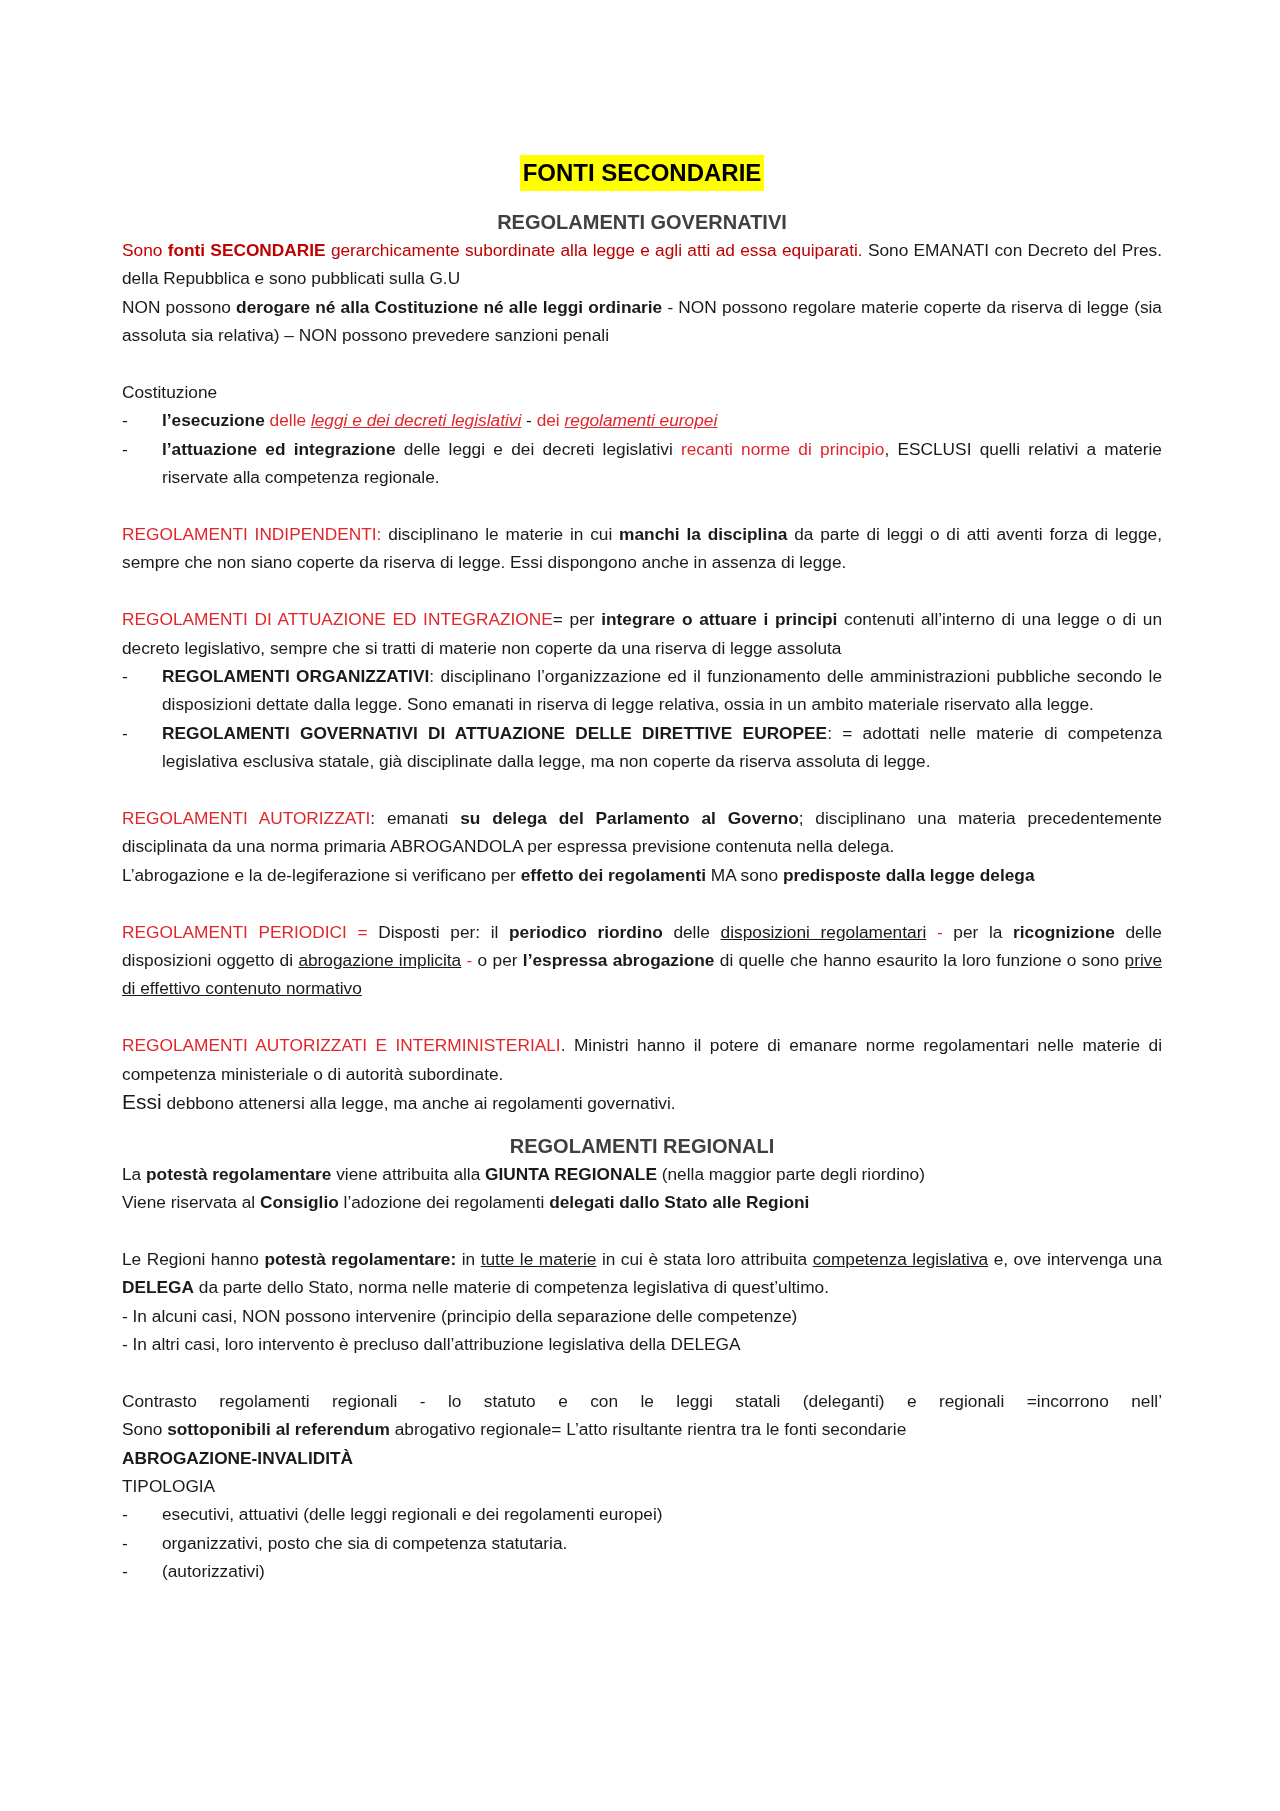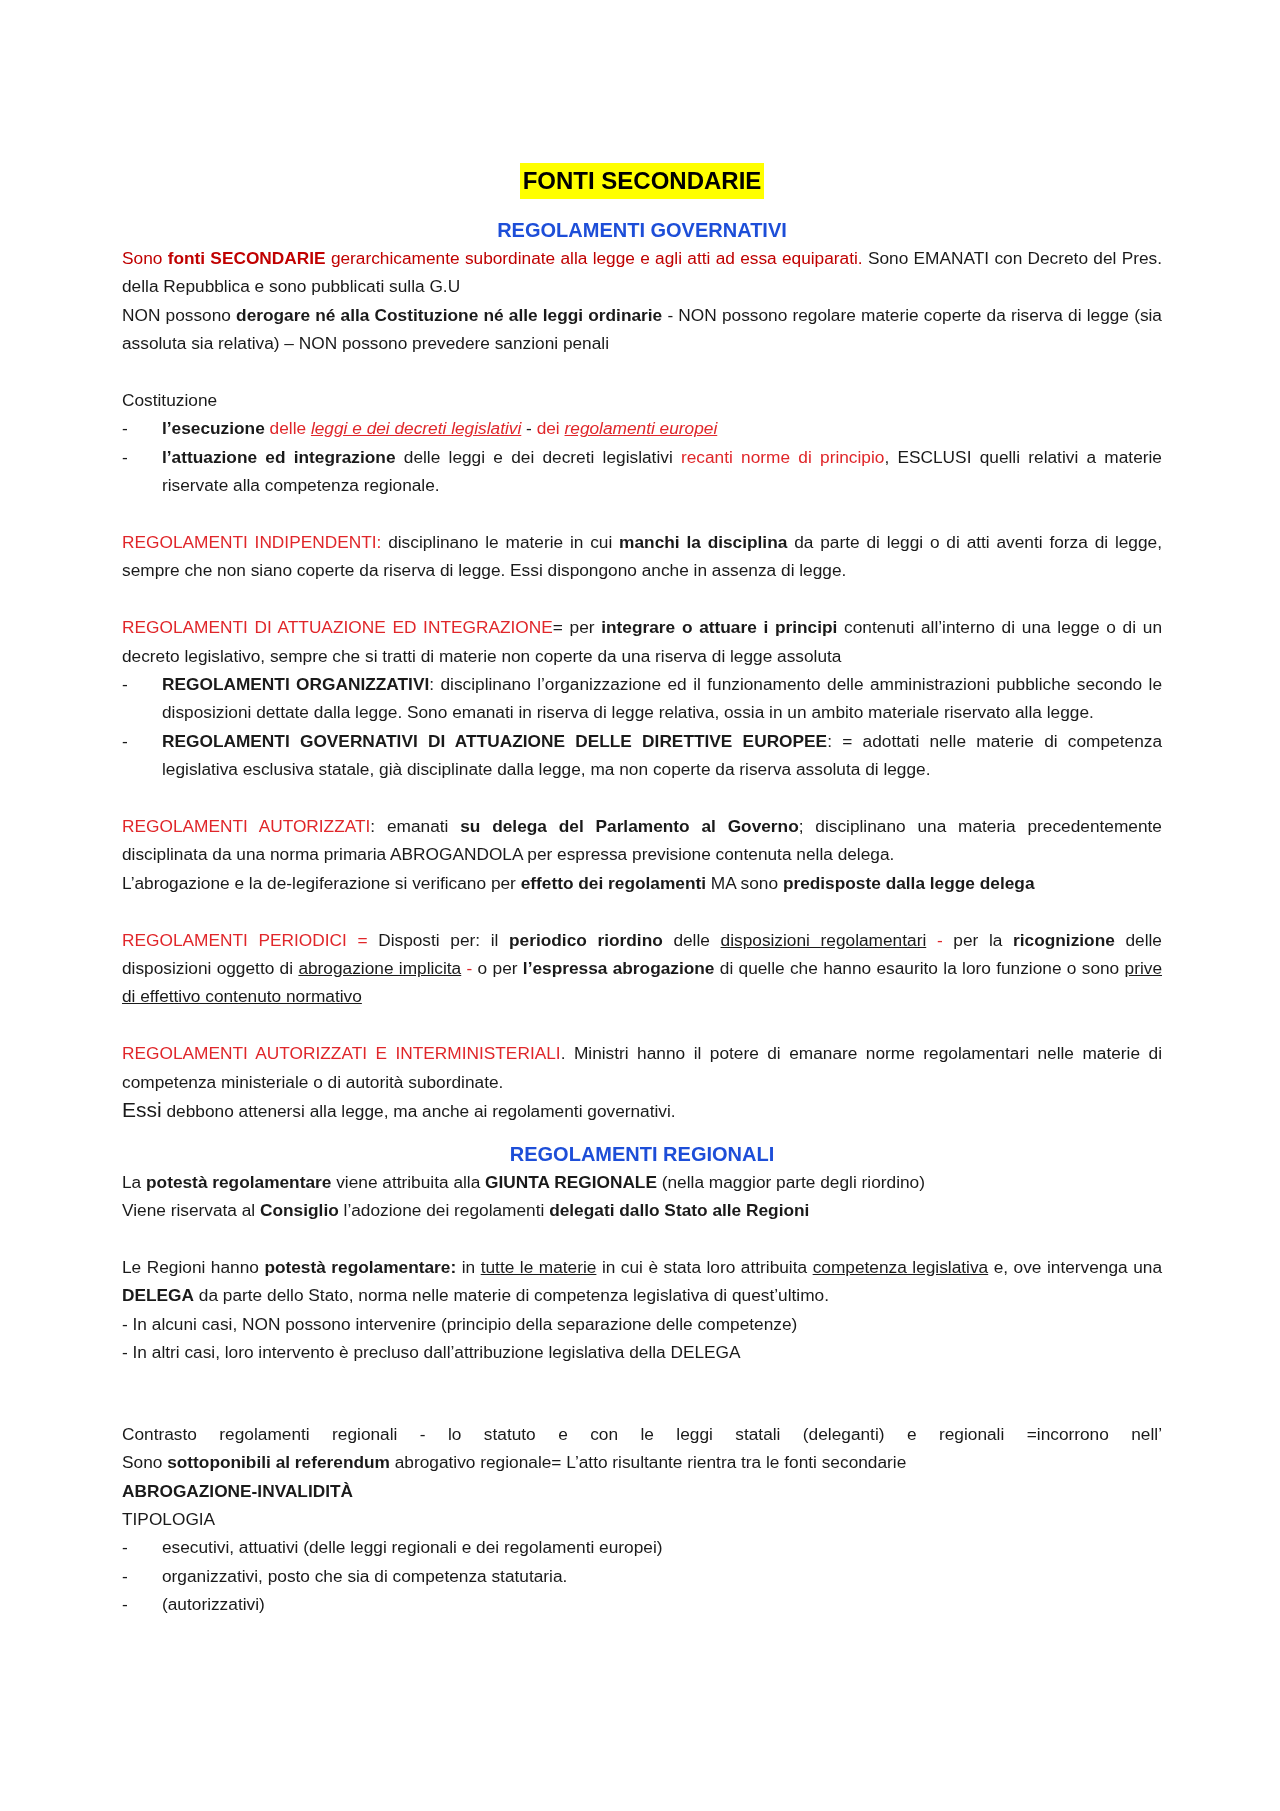--- a/index.html
+++ b/index.html
@@ -1,37 +1,37 @@
 <!DOCTYPE html>
 <html><head>
 <meta charset="utf-8">
 <style>
   html, body { margin: 0; padding: 0; background: #ffffff; }
   body { width: 1280px; height: 1811px; position: relative; overflow: hidden; }
   .page {
-    position: absolute; left: 122px; top: 158px; width: 1040px;
+    position: absolute; left: 122px; top: 150px; width: 1040px;
     font-family: "Liberation Sans", "DejaVu Sans", sans-serif;
     font-size: 17.3px; line-height: 28.4px; color: #1a1a1a;
   }
   .title-wrap { text-align: center; height: 40px; margin-top: 5px; margin-bottom: 13px; }
   .title {
     display: inline-block; background: #ffff00; font-weight: bold;
     font-size: 24px; line-height: 36px; padding: 0 3px; color: #000;
   }
-  .h2 { text-align: center; color: #1d4ed8; font-weight: bold; font-size: 20px; line-height: 28px; }
+  .h2 { text-align: center; color: #404040; font-weight: bold; font-size: 20px; line-height: 28px; }
   p { margin: 0; text-align: justify; }
   .gap { height: 28.4px; }
   .red { color: #c00000; }
   .rred { color: #e0262a; }
   b { font-weight: bold; }
   u { text-decoration: underline; }
   .ul-list { margin: 0; padding: 0; list-style: none; }
   .ul-list li { position: relative; padding-left: 40px; text-align: justify; }
   .ul-list li .dash { position: absolute; left: 0; top: 0; }
-  .last-line-justify { text-align-last: justify; margin-top: 25px; }
+  .last-line-justify { text-align-last: justify; }
   .essi { font-size: 21px; }
 </style>
 </head>
 <body>
 
 <div class="page">
 
   <div class="title-wrap">
     <span class="title">FONTI SECONDARIE</span>
   </div>

